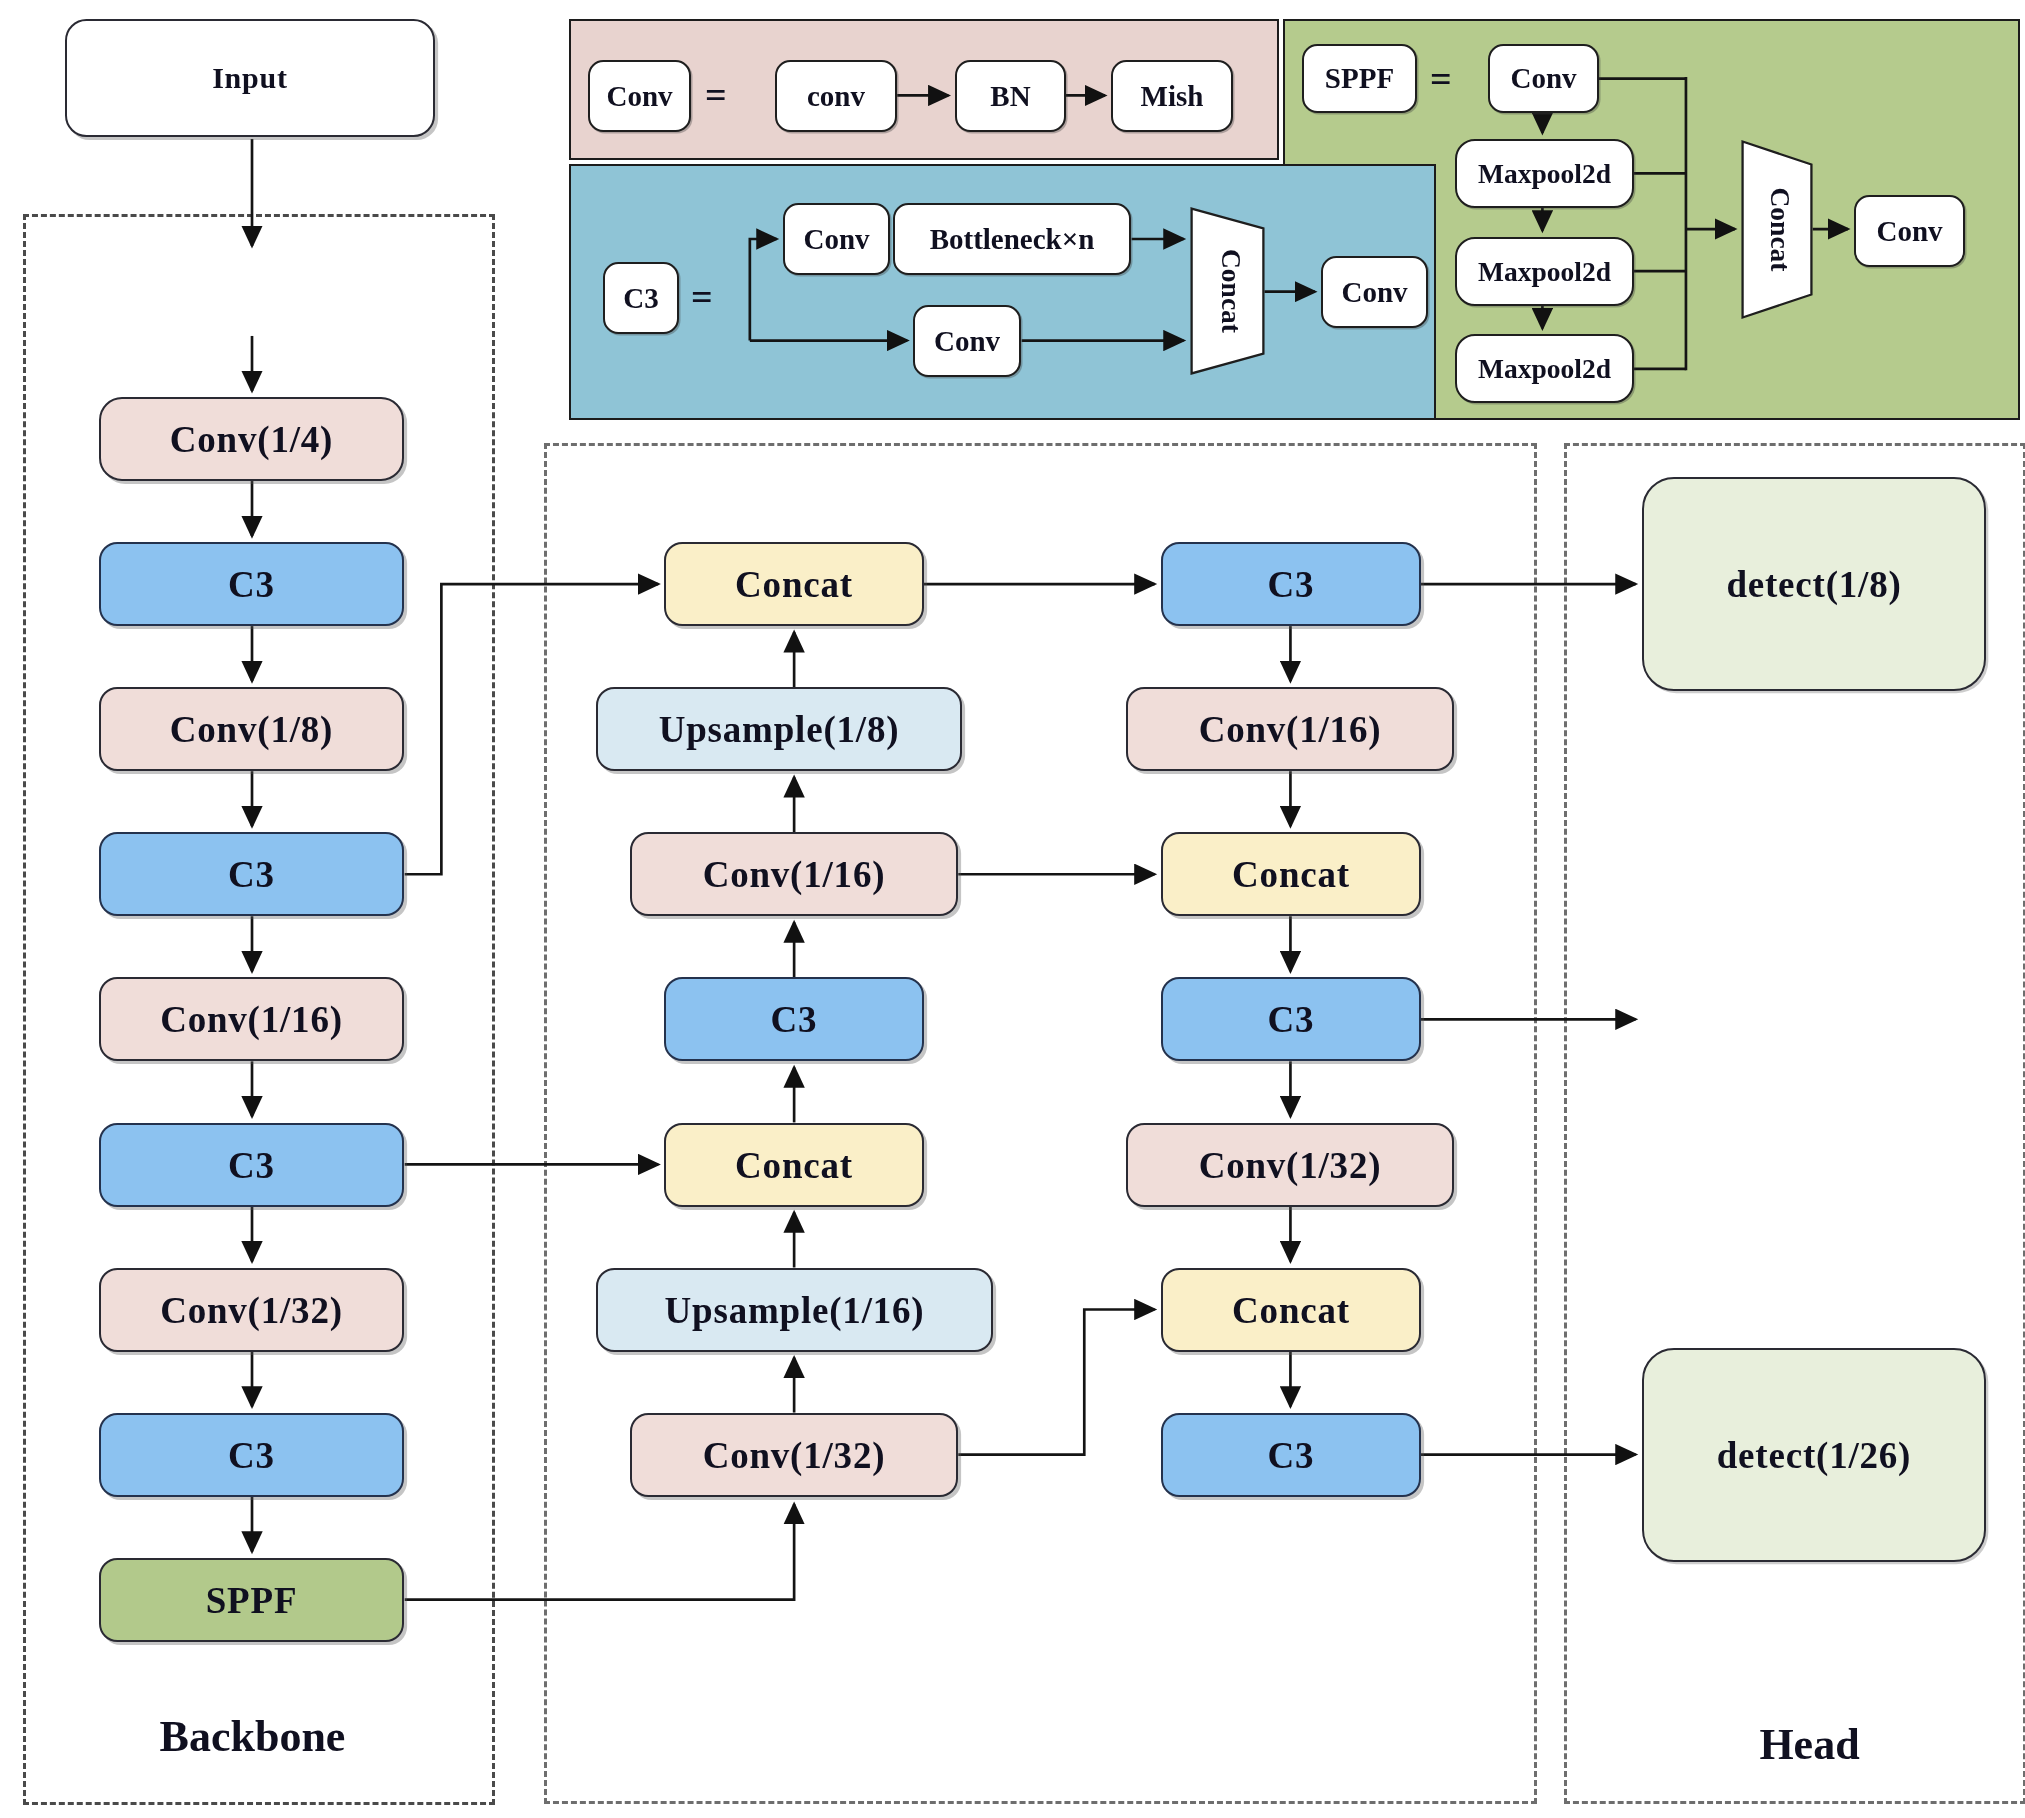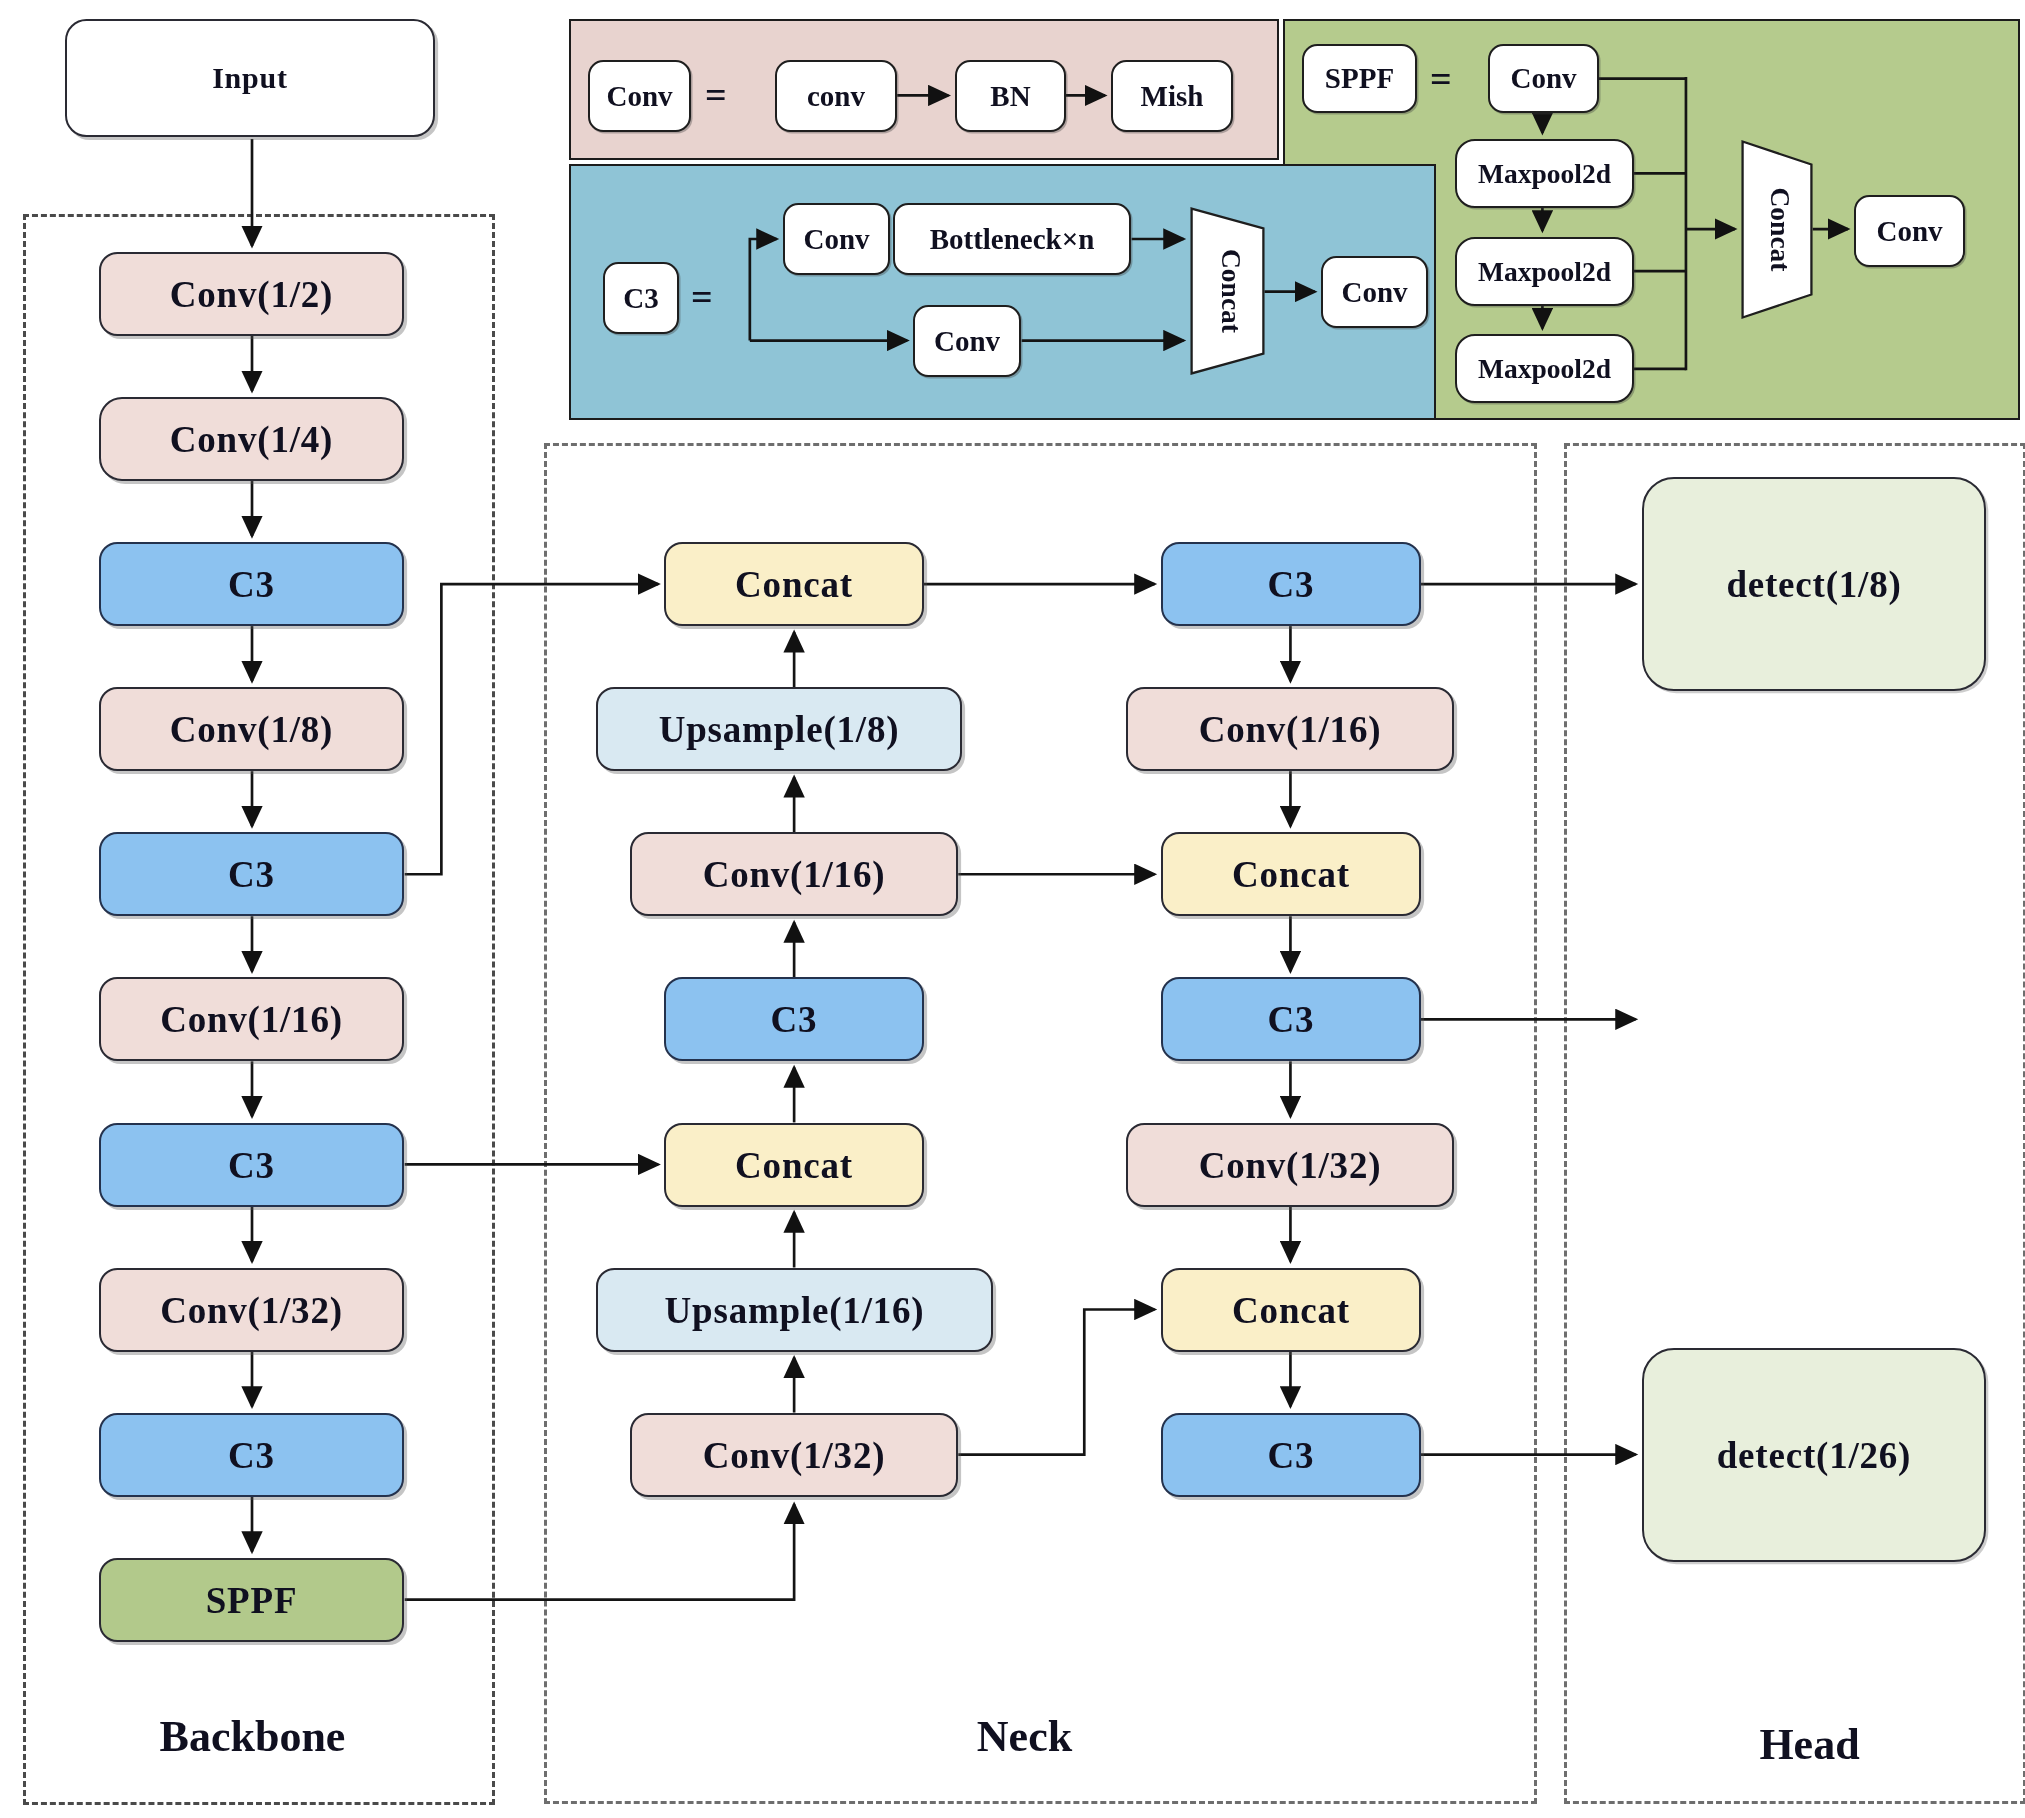--- a/index.html
+++ b/index.html
@@ -128,23 +128,20 @@
       <path d="M2208,101 V485"></path>
       <path d="M2208,300 H2272" marker-end="url(#ah)"></path>
       <path d="M2374,300 H2420" marker-end="url(#ah)"></path>
     </g>
   </svg>
 
   <div class="box white" style="left:65px;top:19px;width:370px;height:118px;">
     <span>Input</span>
   </div>
 
-  <div class="box conv" style="left:99px;top:252px;width:305px;height:84px;">
-      <span>Conv(1/2)</span>
-    </div>
   <div class="box conv" style="left:99px;top:397px;width:305px;height:84px;border-radius:23px;">
       <span>Conv(1/4)</span>
     </div>
   <div class="box c3" style="left:99px;top:542px;width:305px;height:84px;">
       <span>C3</span>
     </div>
   <div class="box conv" style="left:99px;top:687px;width:305px;height:84px;">
       <span>Conv(1/8)</span>
     </div>
   <div class="box c3" style="left:99px;top:832px;width:305px;height:84px;">
@@ -211,21 +208,20 @@
     </div>
 
   <div class="box detect" style="left:1642px;top:477px;width:344px;height:214px;">
       <span>detect(1/8)</span>
     </div>
   <div class="box detect" style="left:1642px;top:1348px;width:344px;height:214px;">
       <span>detect(1/26)</span>
     </div>
 
   <div class="seclabel" style="left:92px;top:1711px;"><span>Backbone</span></div>
-  <div class="seclabel" style="left:864px;top:1711px;"><span>Neck</span></div>
   <div class="seclabel" style="left:1649px;top:1711px;margin-top:8px;"><span>Head</span></div>
 
   <div class="chip" style="left:588px;top:60px;width:103px;height:72px;">
       <span>Conv</span>
     </div>
   <div class="eq" style="left:705px;top:73px;"><span>=</span></div>
   <div class="chip" style="left:775px;top:60px;width:122px;height:72px;">
       <span>conv</span>
     </div>
   <div class="chip" style="left:955px;top:60px;width:111px;height:72px;">

